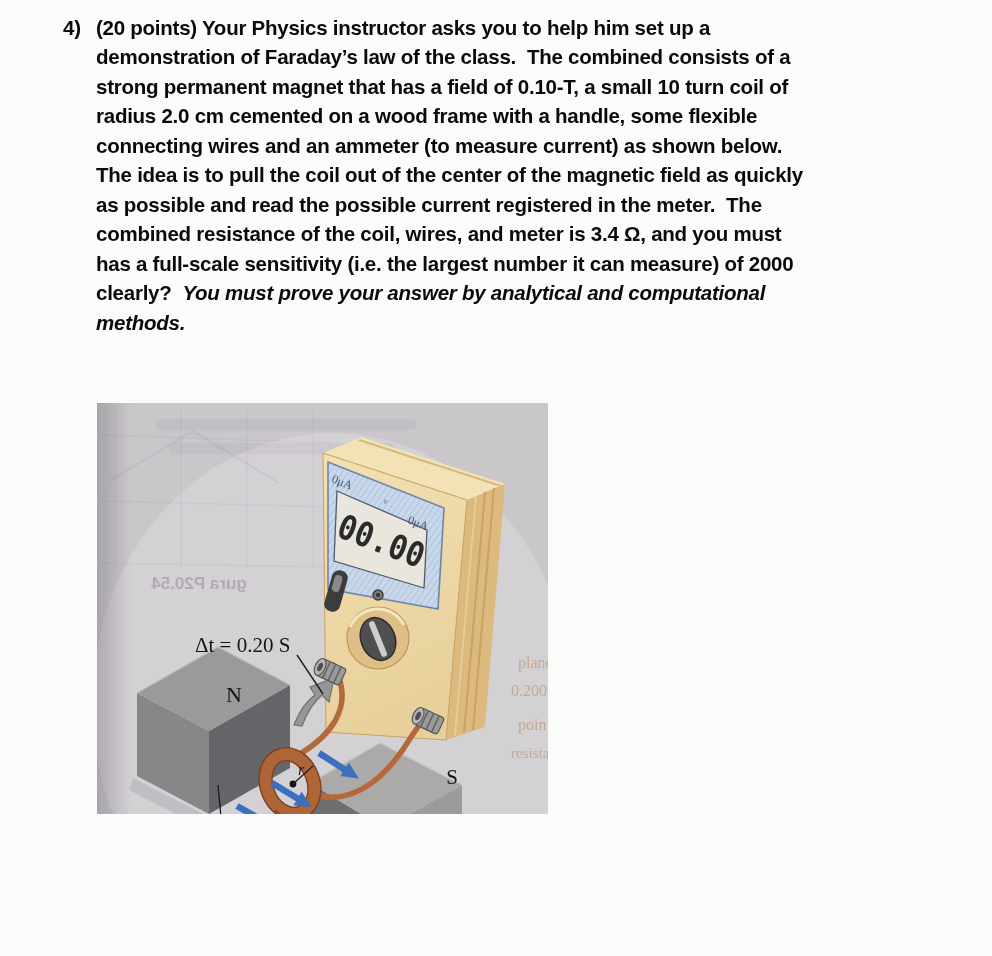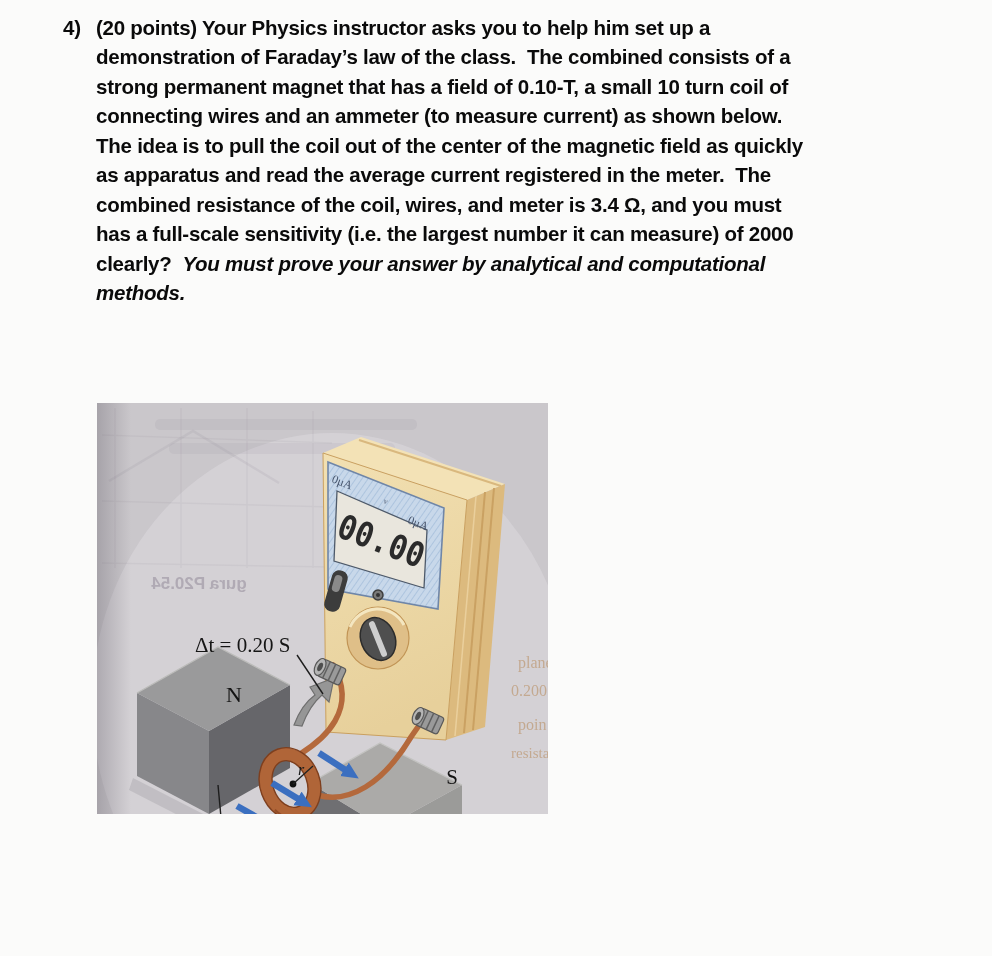--- a/index.html
+++ b/index.html
@@ -19,23 +19,24 @@
 </style>
 </head>
 <body>
 
 <div id="page">
 
   <div id="problem">
     <div class="pline first"><span class="qnum">4)</span><span>(20 points) Your Physics instructor asks you to help him set up a</span></div>
     <div class="pline"><span>demonstration of Faraday’s law of the class.  The combined consists of a</span></div>
     <div class="pline"><span>strong permanent magnet that has a field of 0.10-T, a small 10 turn coil of</span></div>
+    <div class="pline"><span>radius 2.0 cm cemented on a wood frame with a handle, some flexible</span></div>
     <div class="pline"><span>connecting wires and an ammeter (to measure current) as shown below.</span></div>
     <div class="pline"><span>The idea is to pull the coil out of the center of the magnetic field as quickly</span></div>
-    <div class="pline"><span>as apparatus and read the average current registered in the meter.  The</span></div>
+    <div class="pline"><span>as possible and read the possible current registered in the meter.  The</span></div>
     <div class="pline"><span>combined resistance of the coil, wires, and meter is 3.4 Ω, and you must</span></div>
     <div class="pline"><span>has a full-scale sensitivity (i.e. the largest number it can measure) of 2000</span></div>
     <div class="pline"><span>clearly?  </span><span class="ital">You must prove your answer by analytical and computational</span></div>
     <div class="pline"><span class="ital">methods.</span></div>
   </div>
 
   <div id="photo">
   <svg width="451" height="553" viewBox="0 0 451 553">
     <defs>
       <pattern id="hatch" patternUnits="userSpaceOnUse" width="5" height="5" patternTransform="rotate(35)">

